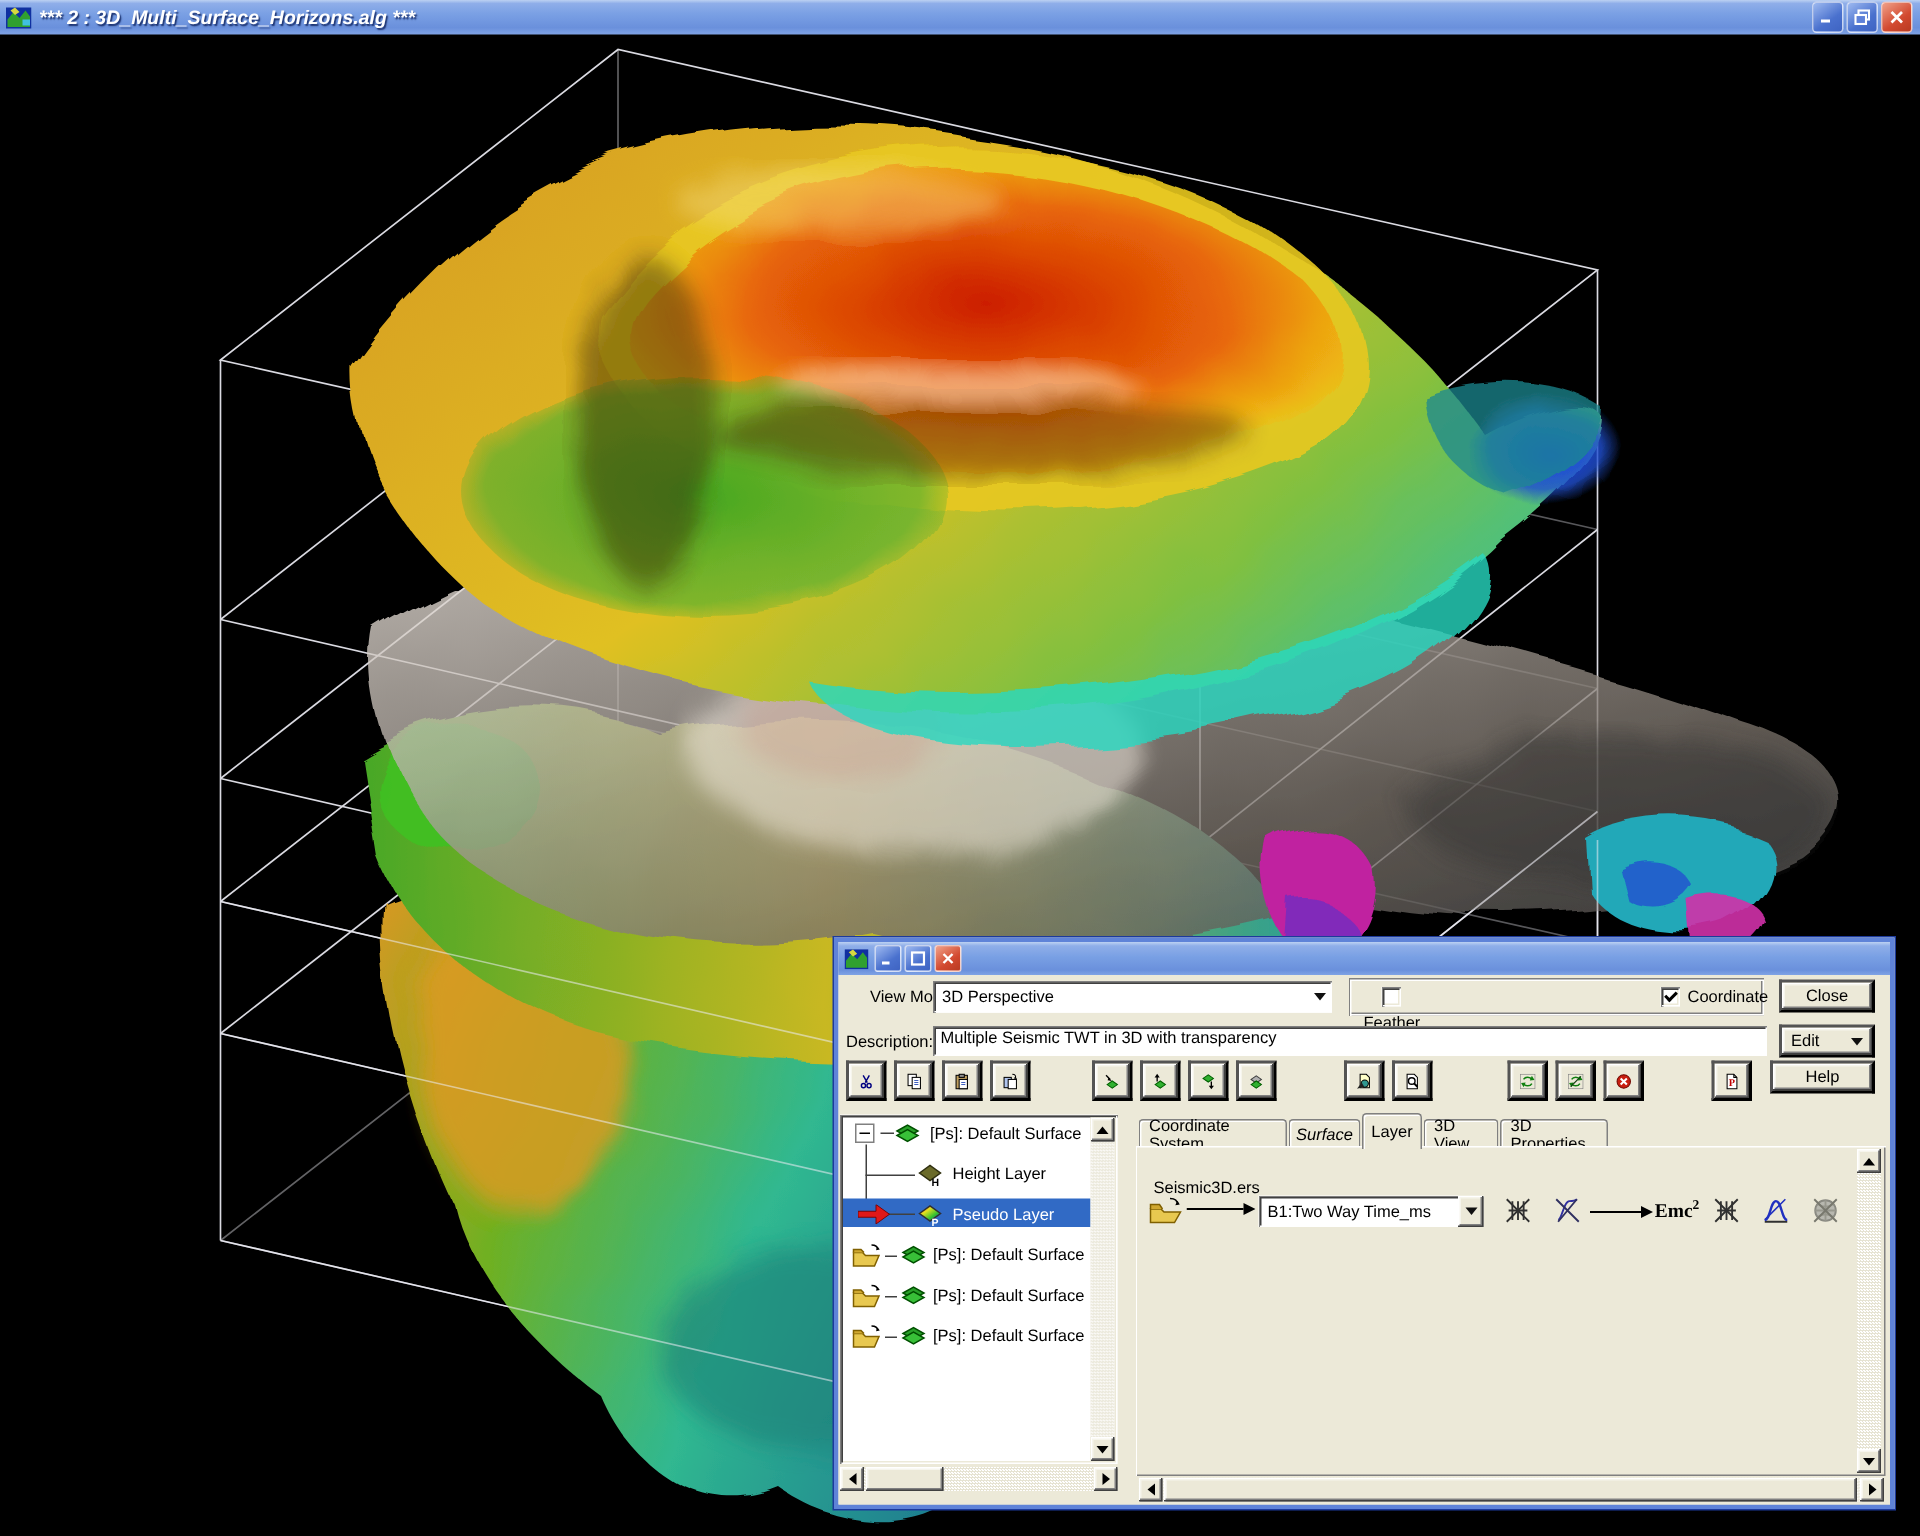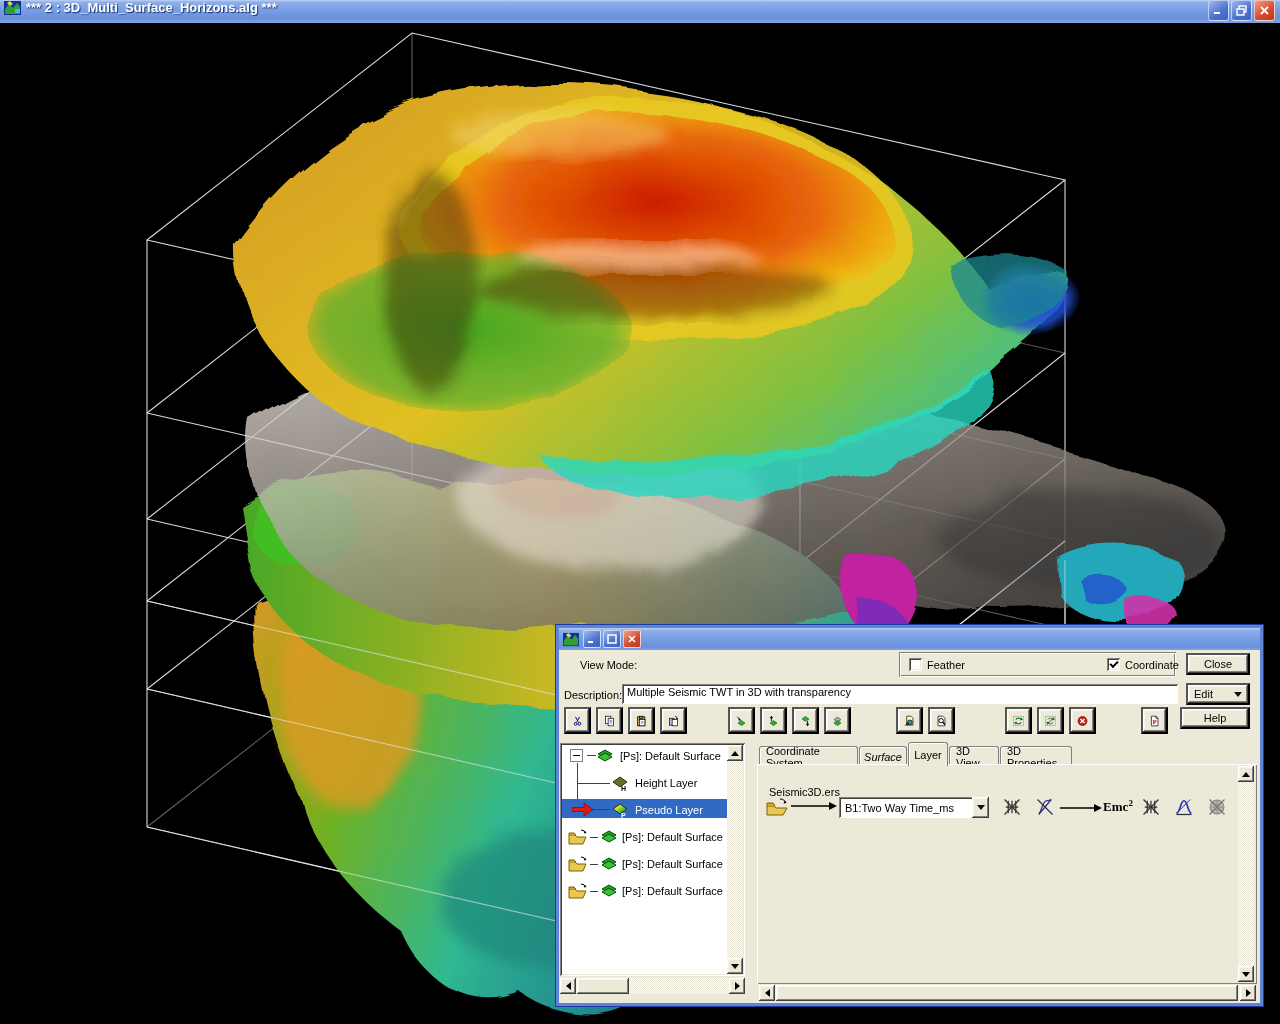--- a/index.html
+++ b/index.html
@@ -2,21 +2,21 @@
 <html><head>
 <meta charset="utf-8">
 <style>
   html,body{margin:0;padding:0;background:#000;}
   #stage{position:relative;width:1280px;height:1024px;overflow:hidden;background:#000;
          font-family:"Liberation Sans",sans-serif;-webkit-font-smoothing:antialiased;}
 
   
   .titlebar{position:absolute;left:0;top:0;width:1280px;height:23px;
     background:linear-gradient(180deg,#BCD1F2 0%,#8FAEE9 10%,#7AA0E4 40%,#6A90DC 80%,#7FA3E5 100%);
-    display:flex;}
+    display:flex;align-items:center;font-style:italic;}
   .titlebar .ticon{width:17px;height:16px;margin:0 5px 0 4px;flex:0 0 auto;}
   .titlebar .ttext{color:#fff;font-size:13px;font-weight:bold;text-shadow:1px 1px 1px rgba(10,30,90,.85);
     white-space:nowrap;flex:1 1 auto;}
   .wbtns{display:flex;gap:2px;margin-right:5px;}
   .wbtn{width:21px;height:21px;border-radius:3px;border:1px solid rgba(255,255,255,.65);
     display:flex;align-items:center;justify-content:center;padding:0;cursor:default;}
   .wbtn.blue{background:linear-gradient(145deg,#9DB9F0 0%,#4A71CE 60%,#3E63C2 100%);}
   .wbtn.red{background:linear-gradient(145deg,#F0A088 0%,#D2492F 60%,#B83A22 100%);}
 
   
@@ -301,22 +301,28 @@
       <button class="dbtn red">
         <svg width="10" height="10" viewBox="0 0 10 10">
             <path d="M2 2 L8 8 M8 2 L2 8" stroke="#fff" stroke-width="1.6"></path>
           </svg>
       </button>
     </div>
 
     <div class="dlg-body">
 
       <span class="lbl" style="left:21px;top:9px;">View Mode:</span>
+      <div class="combo" style="left:63px;top:4px;width:266px;height:21px;">
+        <span class="cval">3D Perspective</span>
+        <span class="combo-btn">
+            <span class="tri-down"></span>
+          </span>
+      </div>
       <div class="etched" style="position:absolute;left:340px;top:2px;width:277px;height:25px;">
-        <span class="cb" style="left:10px;top:6px;">
+        <span class="cb" style="left:10px;top:6px;flex-direction:column;">
           <span class="cbbox"></span>
           <span>Feather</span>
         </span>
         <span class="cb" style="left:208px;top:6px;">
           <span class="cbbox checked"></span>
           <span>Coordinate</span>
         </span>
       </div>
       <button class="pushbtn raised" style="left:627px;top:3px;width:64px;height:22px;">Close</button>
 

